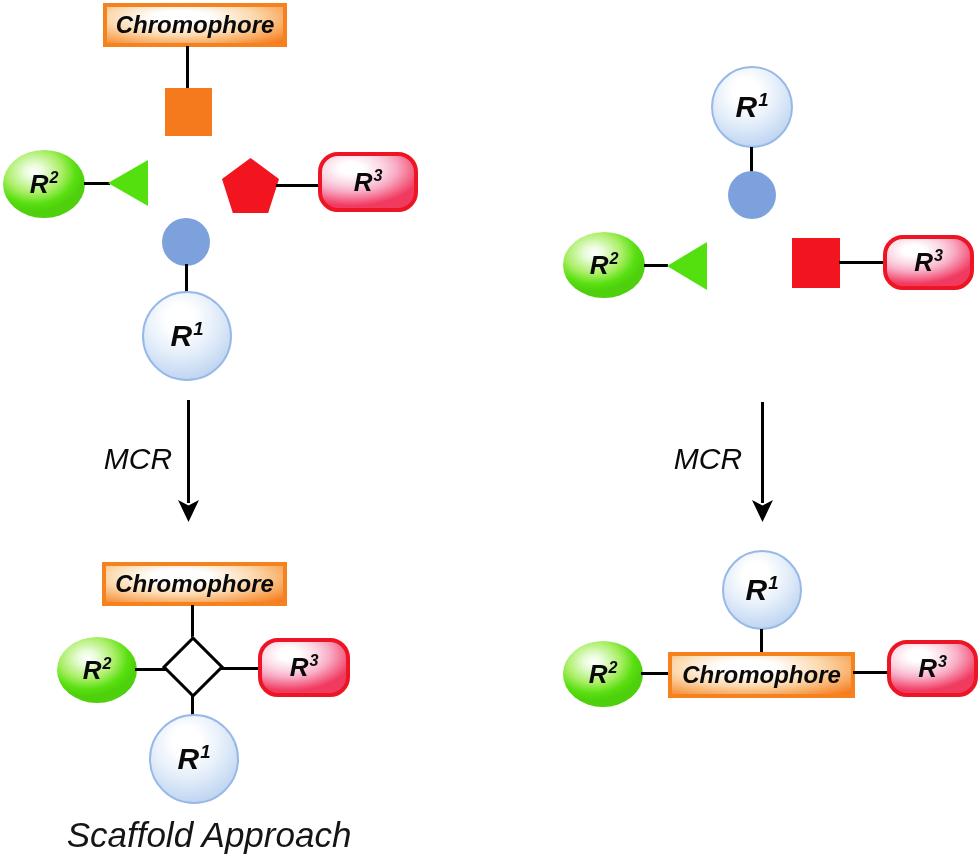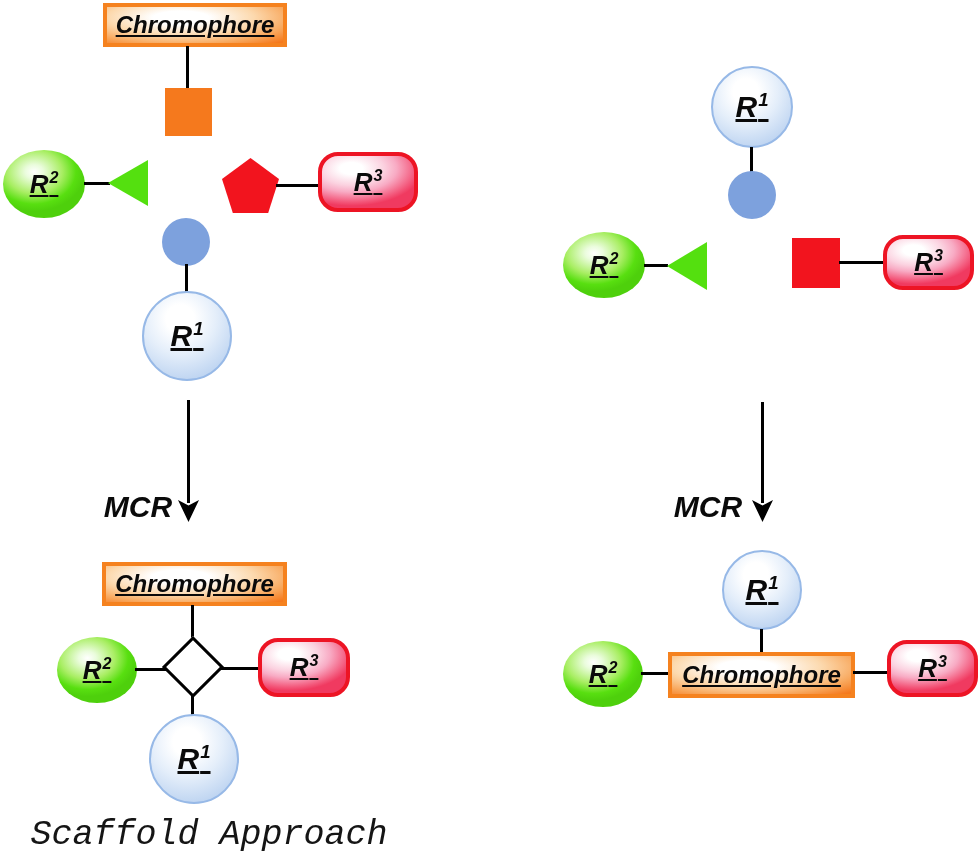--- a/index.html
+++ b/index.html
@@ -4,21 +4,21 @@
 <style>
   html,body{margin:0;padding:0;background:#ffffff;}
   .canvas{
     position:relative;width:980px;height:864px;background:#ffffff;overflow:hidden;
     font-family:"Liberation Sans","DejaVu Sans",sans-serif;color:#0a0a0a;
   }
   .s{position:absolute;box-sizing:border-box;}
   .ln{background:#000;}
   .lbl{
     display:flex;align-items:center;justify-content:center;
-    font-weight:bold;font-style:italic;color:#0a0a0a;text-decoration:underline;
+    font-weight:bold;font-style:italic;color:#0a0a0a;
   }
   .lbl sup{font-size:62%;line-height:0;vertical-align:super;margin-left:1px;}
   
   .obox{ 
     border:4px solid #F5821F;
     background:radial-gradient(ellipse 80% 95% at 42% 30%,
       #ffffff 0%, #ffffff 20%, #fcd9ae 52%, #f8a75c 78%, #F5791D 100%);
     font-size:24px;
   }
   .osq{background:#F5791D;}
@@ -39,24 +39,24 @@
   }
   .cblue{ 
     border-radius:50%;border:2px solid #97B9E7;
     background:radial-gradient(circle at 42% 30%,
       #ffffff 0%, #ffffff 18%, #e4eefa 46%, #c2d7f2 76%, #A8C6EC 100%);
     font-size:30px;
   }
   .cbsolid{border-radius:50%;background:#7DA1DD;}
   .diamond{background:#ffffff;border:3px solid #000;transform:rotate(45deg);}
   .ahead{background:#000;clip-path:polygon(0 0,50% 25%,100% 0,50% 100%);}
-  .mcr{font-weight:bold;font-style:italic;font-size:30px;display:flex;align-items:center;justify-content:center;margin-top:48px;}
+  .mcr{font-weight:normal;font-style:italic;font-size:30px;display:flex;align-items:center;justify-content:center;}
   .caption{
     font-style:italic;font-size:35px;color:#151515;
-    display:flex;align-items:center;justify-content:center;white-space:nowrap;font-family:Liberation Mono, monospace;
+    display:flex;align-items:center;justify-content:center;white-space:nowrap;
   }
 </style>
 </head>
 <body>
 
 <div class="canvas">
 
   <div>
 
     <div class="s obox lbl" style="left:103px;top:3px;width:184px;height:44px;">

